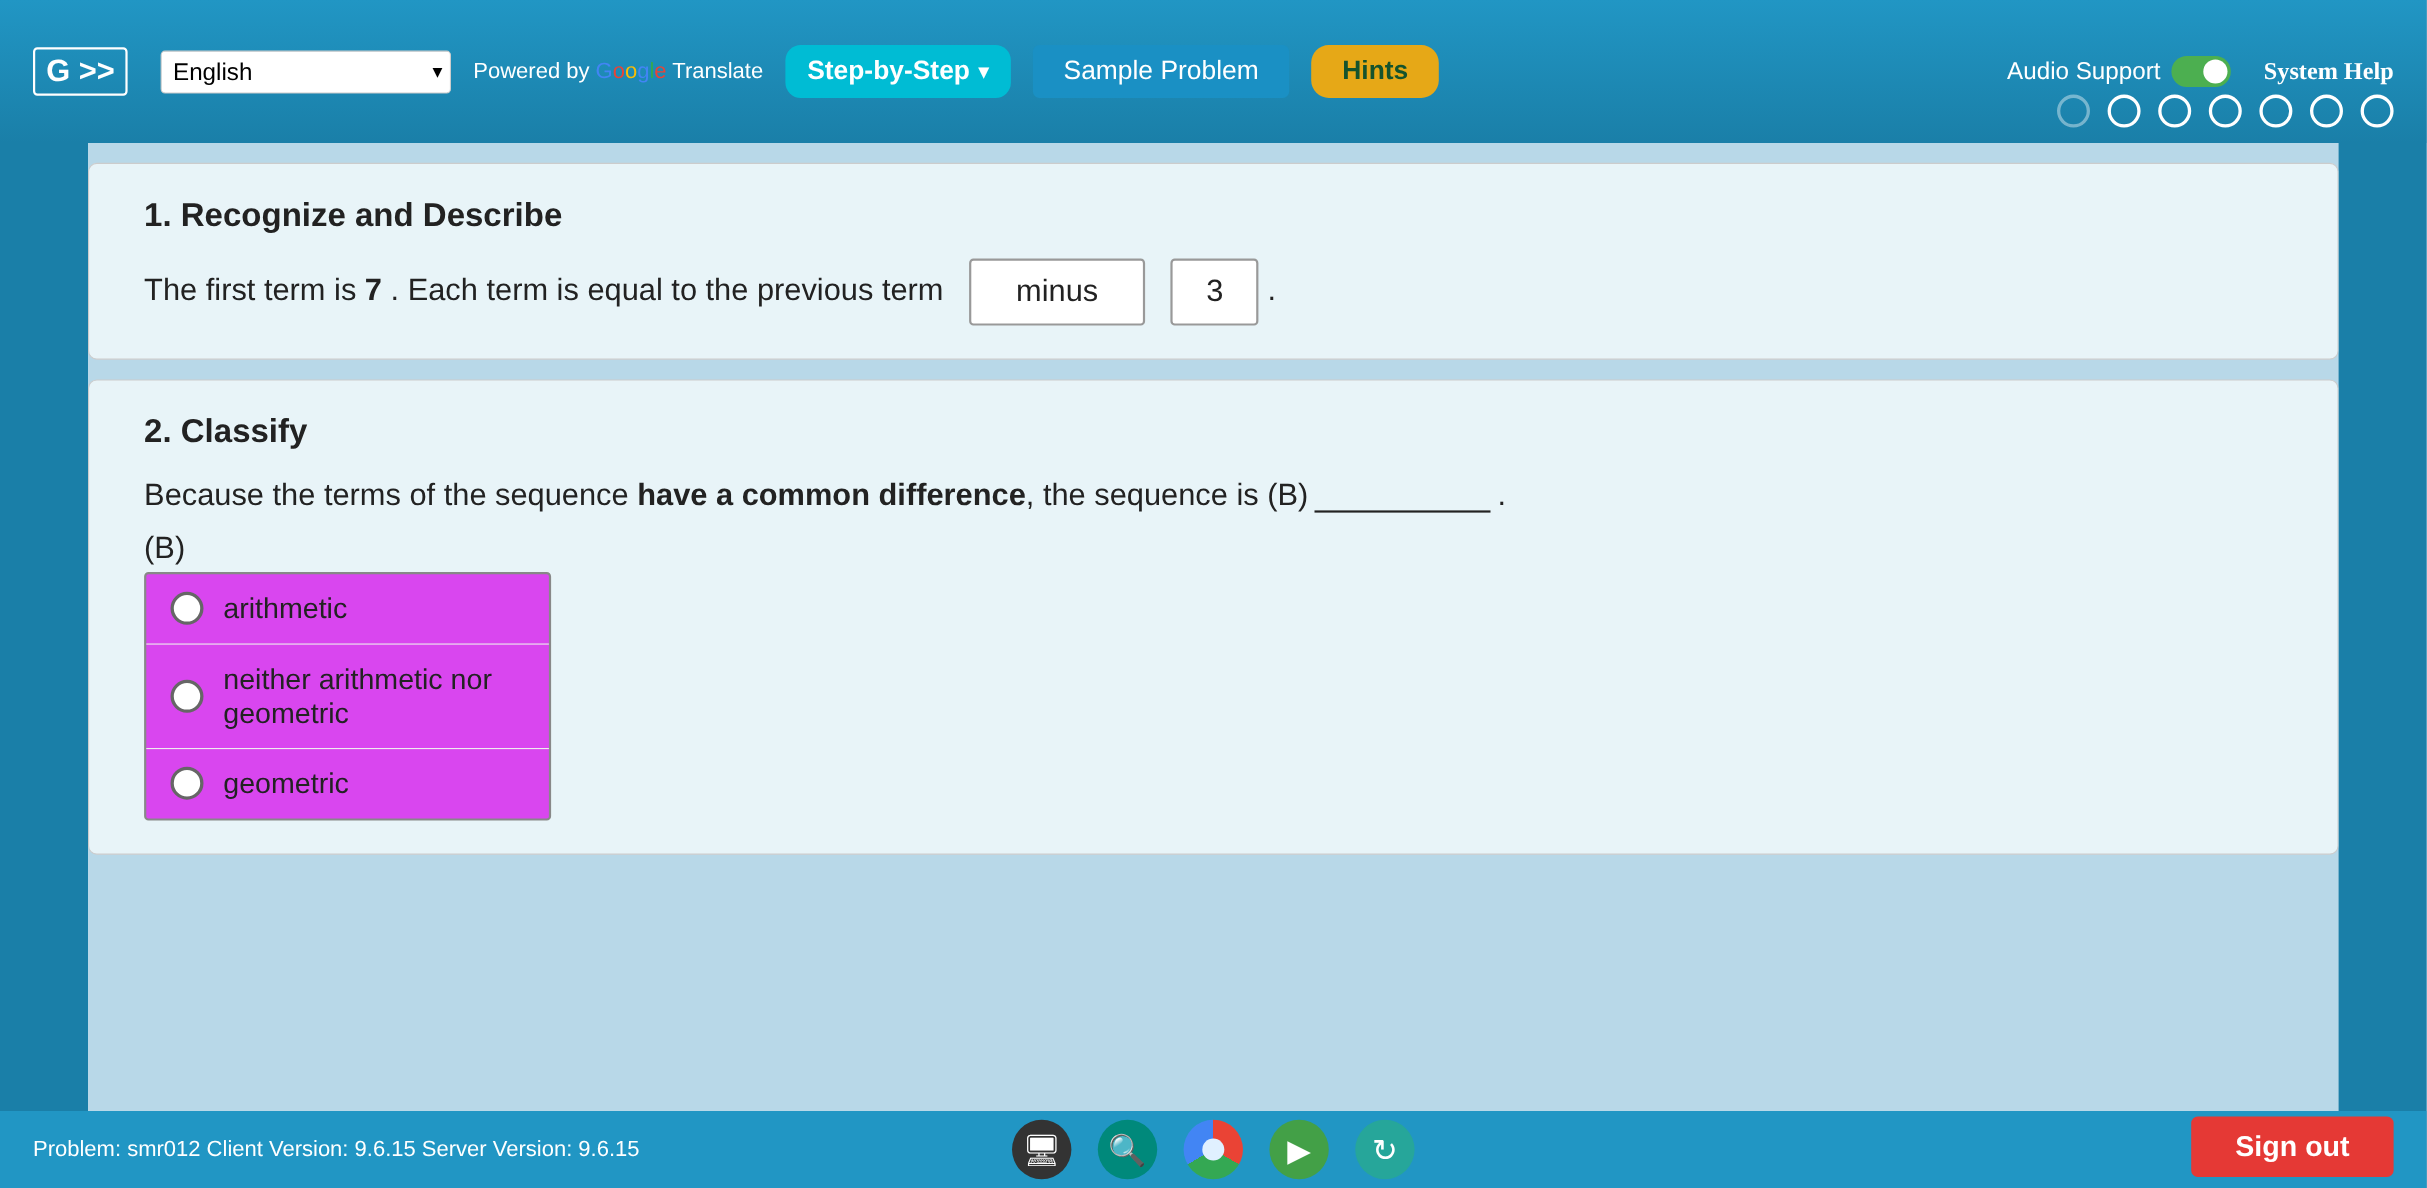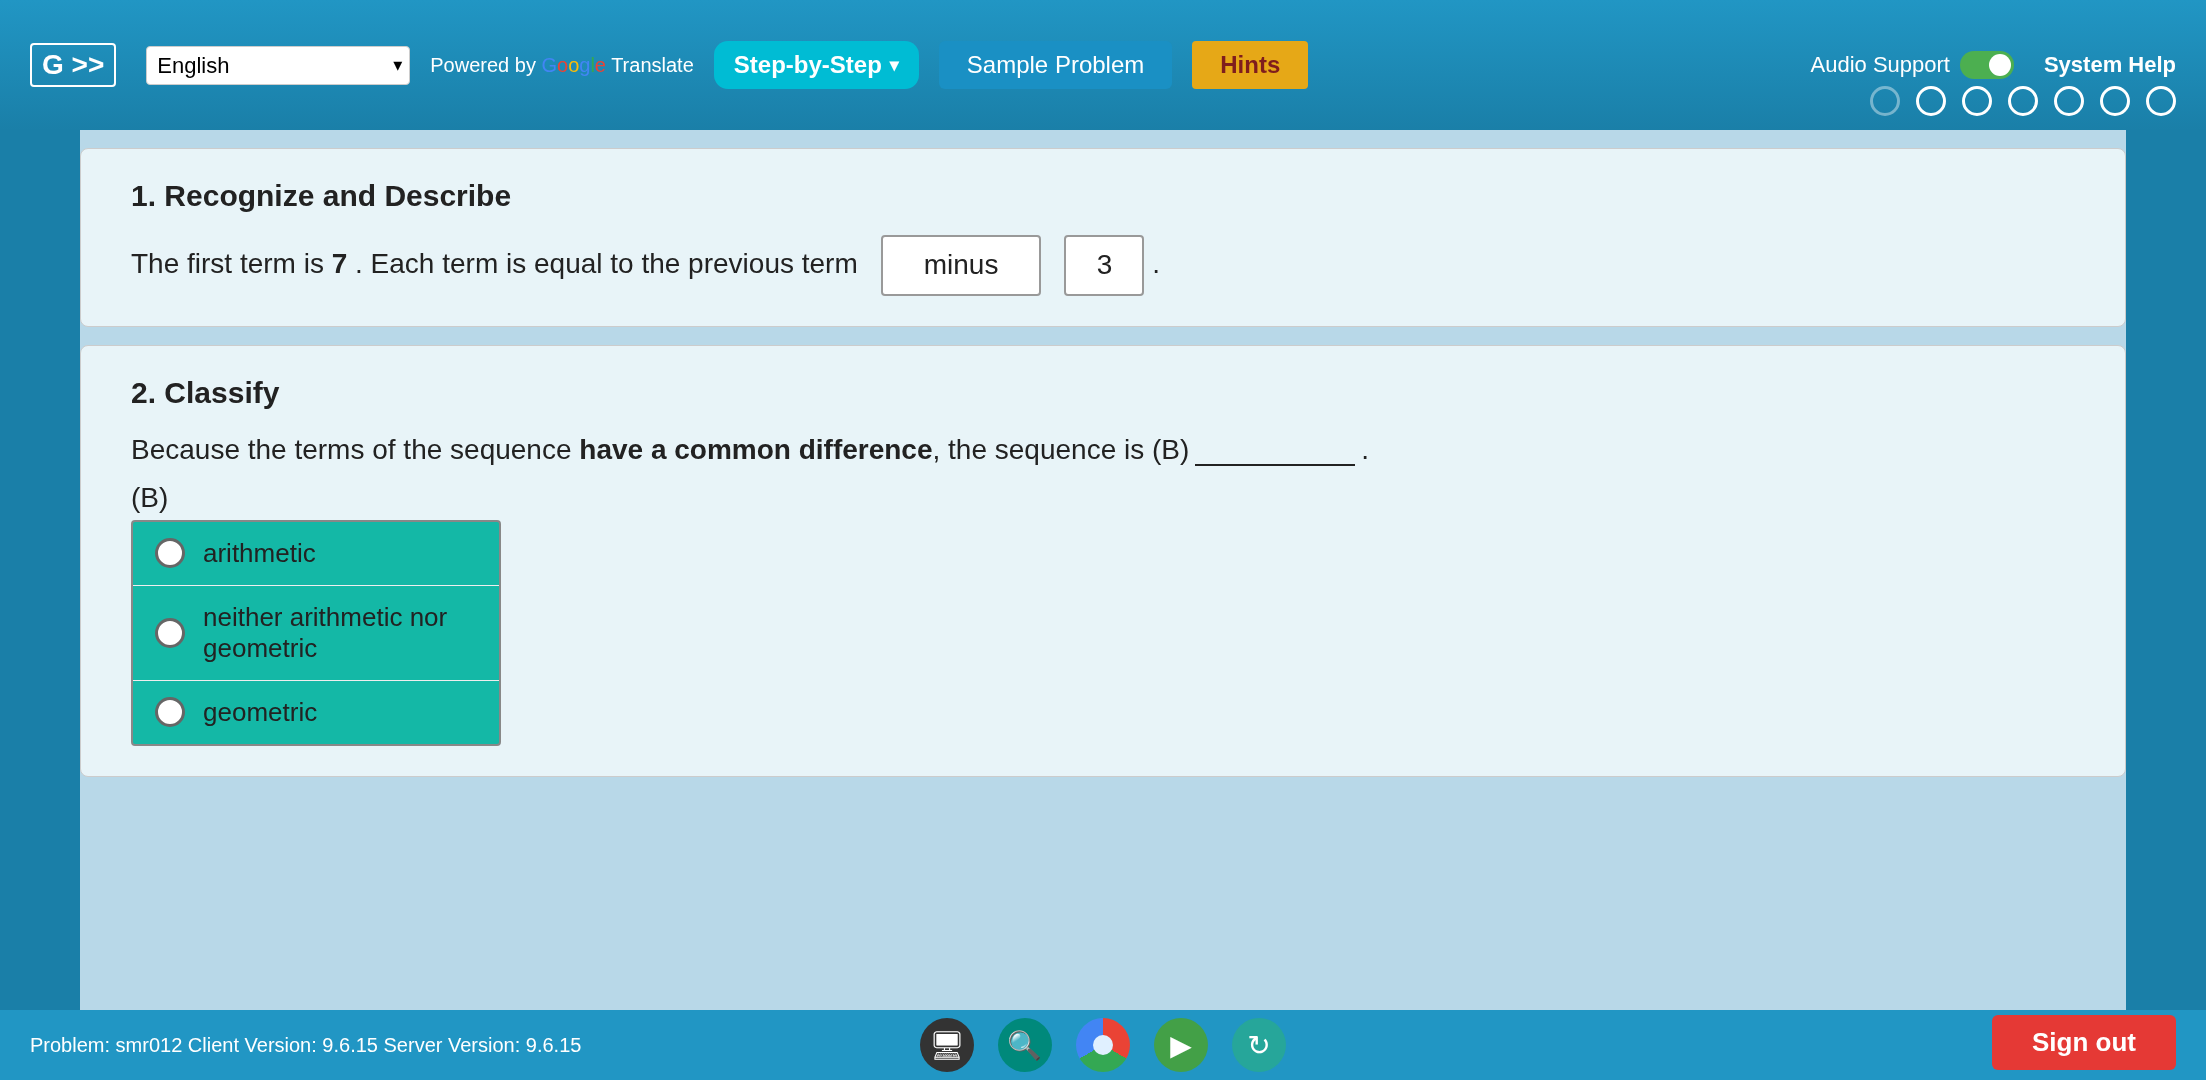--- a/index.html
+++ b/index.html
@@ -94,23 +94,23 @@
       color: white;
       border: none;
       border-radius: 6px;
       padding: 10px 28px;
       font-size: 24px;
       cursor: pointer;
     }
 
     .btn-hints {
       background: #e6a817;
-      color: #7f1d1d;
+      color: #14532d;
       border: none;
-      border-radius: 4px;
+      border-radius: 16px;
       padding: 10px 28px;
       font-size: 24px;
       font-weight: bold;
       cursor: pointer;
     }
 
     .top-right {
       position: absolute;
       right: 30px;
       top: 50%;
@@ -146,20 +146,21 @@
       border-radius: 50%;
       position: absolute;
       top: 3px;
       right: 3px;
     }
 
     .system-help {
       color: white;
       font-size: 22px;
       font-weight: bold;
+      font-family: Liberation Serif, serif;
     }
 
     .progress-dots {
       display: flex;
       align-items: center;
       gap: 16px;
       position: absolute;
       right: 30px;
       bottom: 14px;
     }
@@ -250,21 +251,21 @@
     .b-label {
       font-size: 28px;
       color: #222;
       margin-bottom: 6px;
       margin-top: 16px;
     }
 
     .dropdown-box {
       border: 2px solid #888;
       border-radius: 4px;
-      background: #14b8a6;
+      background: #d946ef;
       width: 370px;
       padding: 0;
       margin-top: 4px;
     }
 
     .radio-option {
       display: flex;
       align-items: center;
       gap: 18px;
       padding: 16px 22px;

